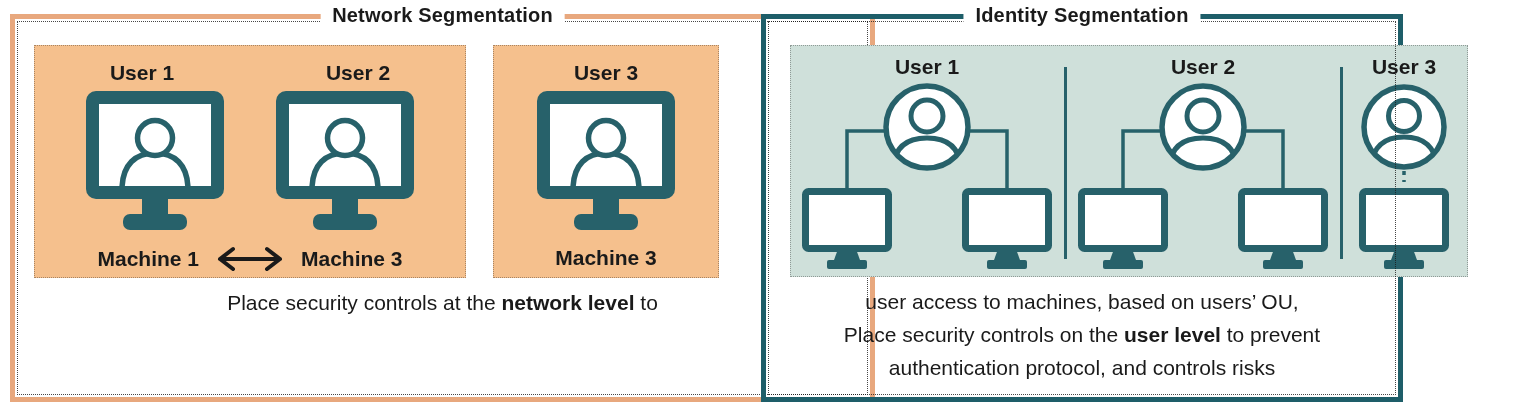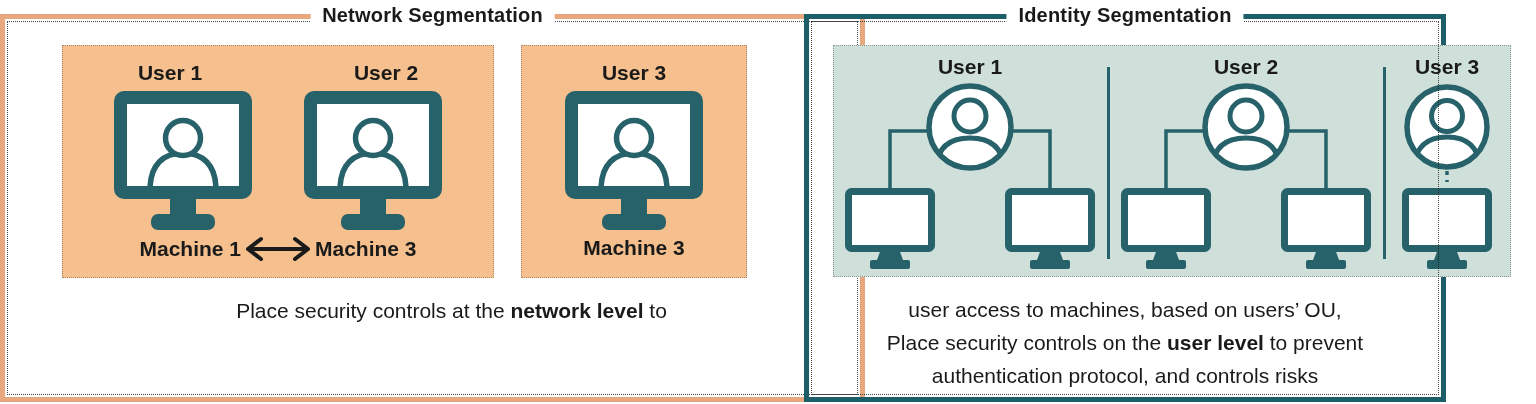--- a/index.html
+++ b/index.html
@@ -6,45 +6,45 @@
   body{
     width:1536px;height:404px;position:relative;background:#ffffff;
     font-family:"Liberation Sans", sans-serif;
     color:var(--text,#1A1A1A);
     overflow:hidden;
   }
   .panel{
     position:absolute;top:14px;height:388px;box-sizing:border-box;
     border:5px solid;outline:1px dotted rgba(26,26,26,.8);outline-offset:-8px;
   }
-  .panel-network{left:0;width:865px;border-color:var(--salmon-border,#E8A87E);padding-left:38px;}
-  .panel-identity{left:804px;width:642px;border-color:var(--teal-border,#1E5E69);}
+  .panel-network{left:10px;width:865px;border-color:var(--salmon-border,#E8A87E);}
+  .panel-identity{left:761px;width:642px;border-color:var(--teal-border,#1E5E69);}
   .panel-title{
     position:absolute;top:-15px;left:50%;transform:translateX(-50%);
     background:#ffffff;padding:0 12px;font-weight:800;font-size:20px;
     letter-spacing:.2px;white-space:nowrap;
   }
   
   .machines-row{display:flex;gap:27px;margin:26px 0 0 19px;}
   .machine-box{
     background:var(--orange-fill,#F5C08D);height:233px;box-sizing:border-box;
     outline:1px dotted rgba(26,26,26,.35);outline-offset:-1px;
     display:flex;flex-direction:column;padding-top:16px;
   }
   .box-wide{width:432px;}
   .box-narrow{width:226px;}
   .user-row{display:flex;}
   .user-row .u-label{flex:1;text-align:center;font-size:21px;font-weight:600;}
   .mon-row{display:flex;justify-content:space-evenly;margin-top:5px;}
-  .label-row{display:flex;justify-content:center;align-items:center;margin-top:2px;}
+  .label-row{display:flex;justify-content:center;align-items:center;gap:14px;margin-top:12px;}
   .m-label{font-size:21px;font-weight:600;}
   .mon-left{color:var(--icon-teal,#27616A);line-height:0;}
   .arrow-wrap{line-height:0;}
   
-  .caption{margin-top:16px;text-align:center;font-size:21px;line-height:1.58;font-weight:500;}
+  .caption{margin-top:8px;text-align:center;font-size:21px;line-height:1.58;font-weight:500;}
   .cap-bold{font-weight:800;}
   
   .identity-box{
     background:var(--light-fill,#CFE0DA);width:678px;height:232px;box-sizing:border-box;
     margin:26px 26px 0 24px;
     outline:1px dotted rgba(26,26,26,.35);outline-offset:-1px;
     display:flex;justify-content:space-between;align-items:flex-start;
     padding:10px 14px 0 12px;
   }
   .user-group{display:flex;flex-direction:column;align-items:center;color:var(--icon-teal,#27616A);}

